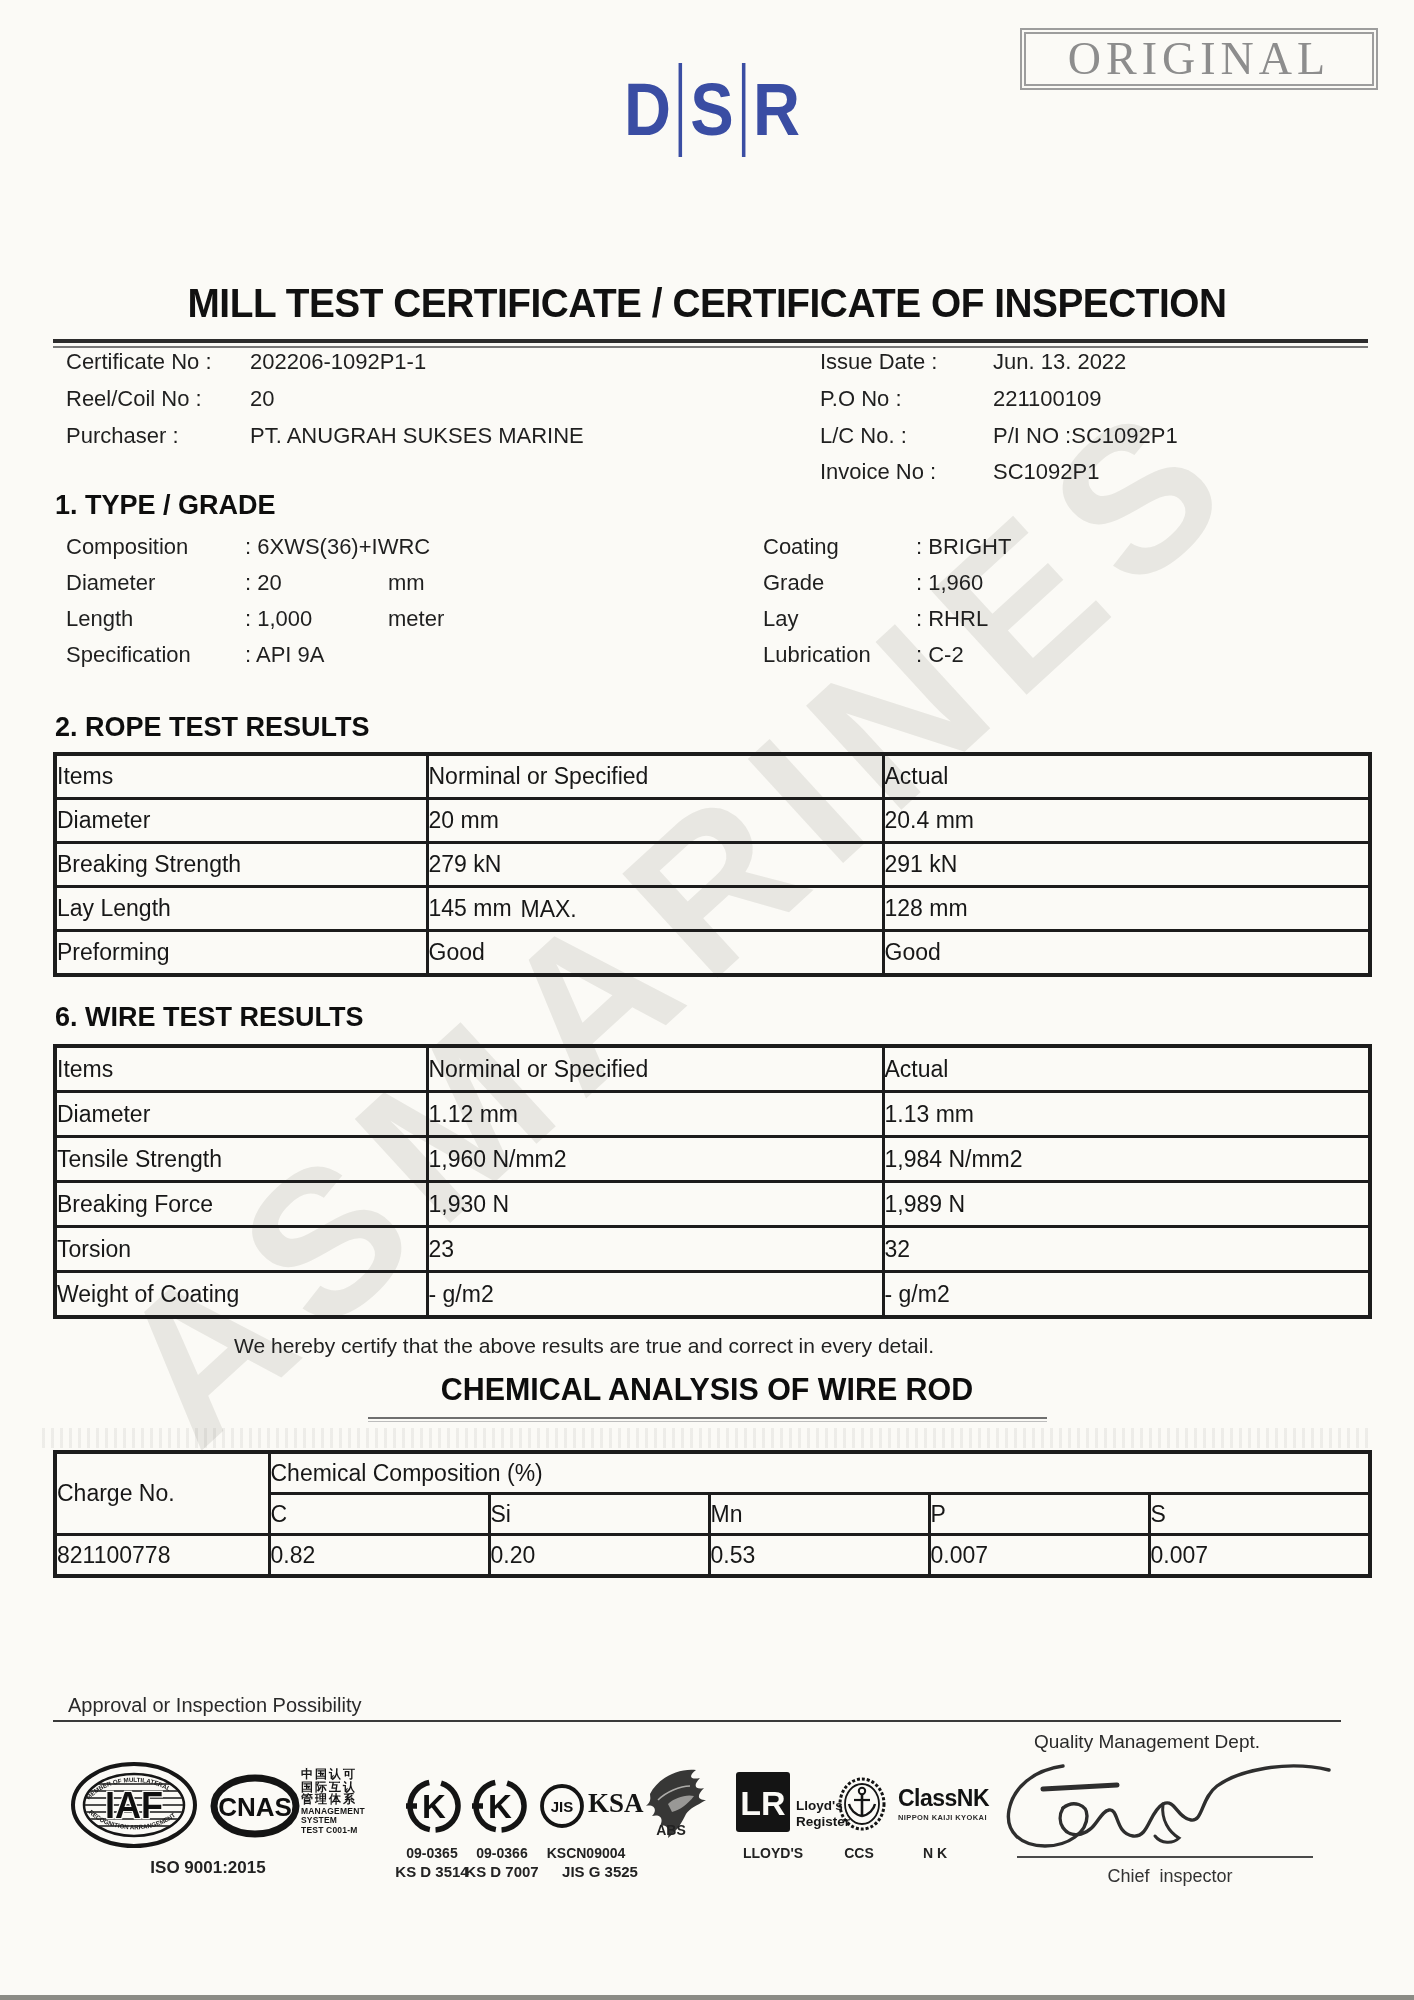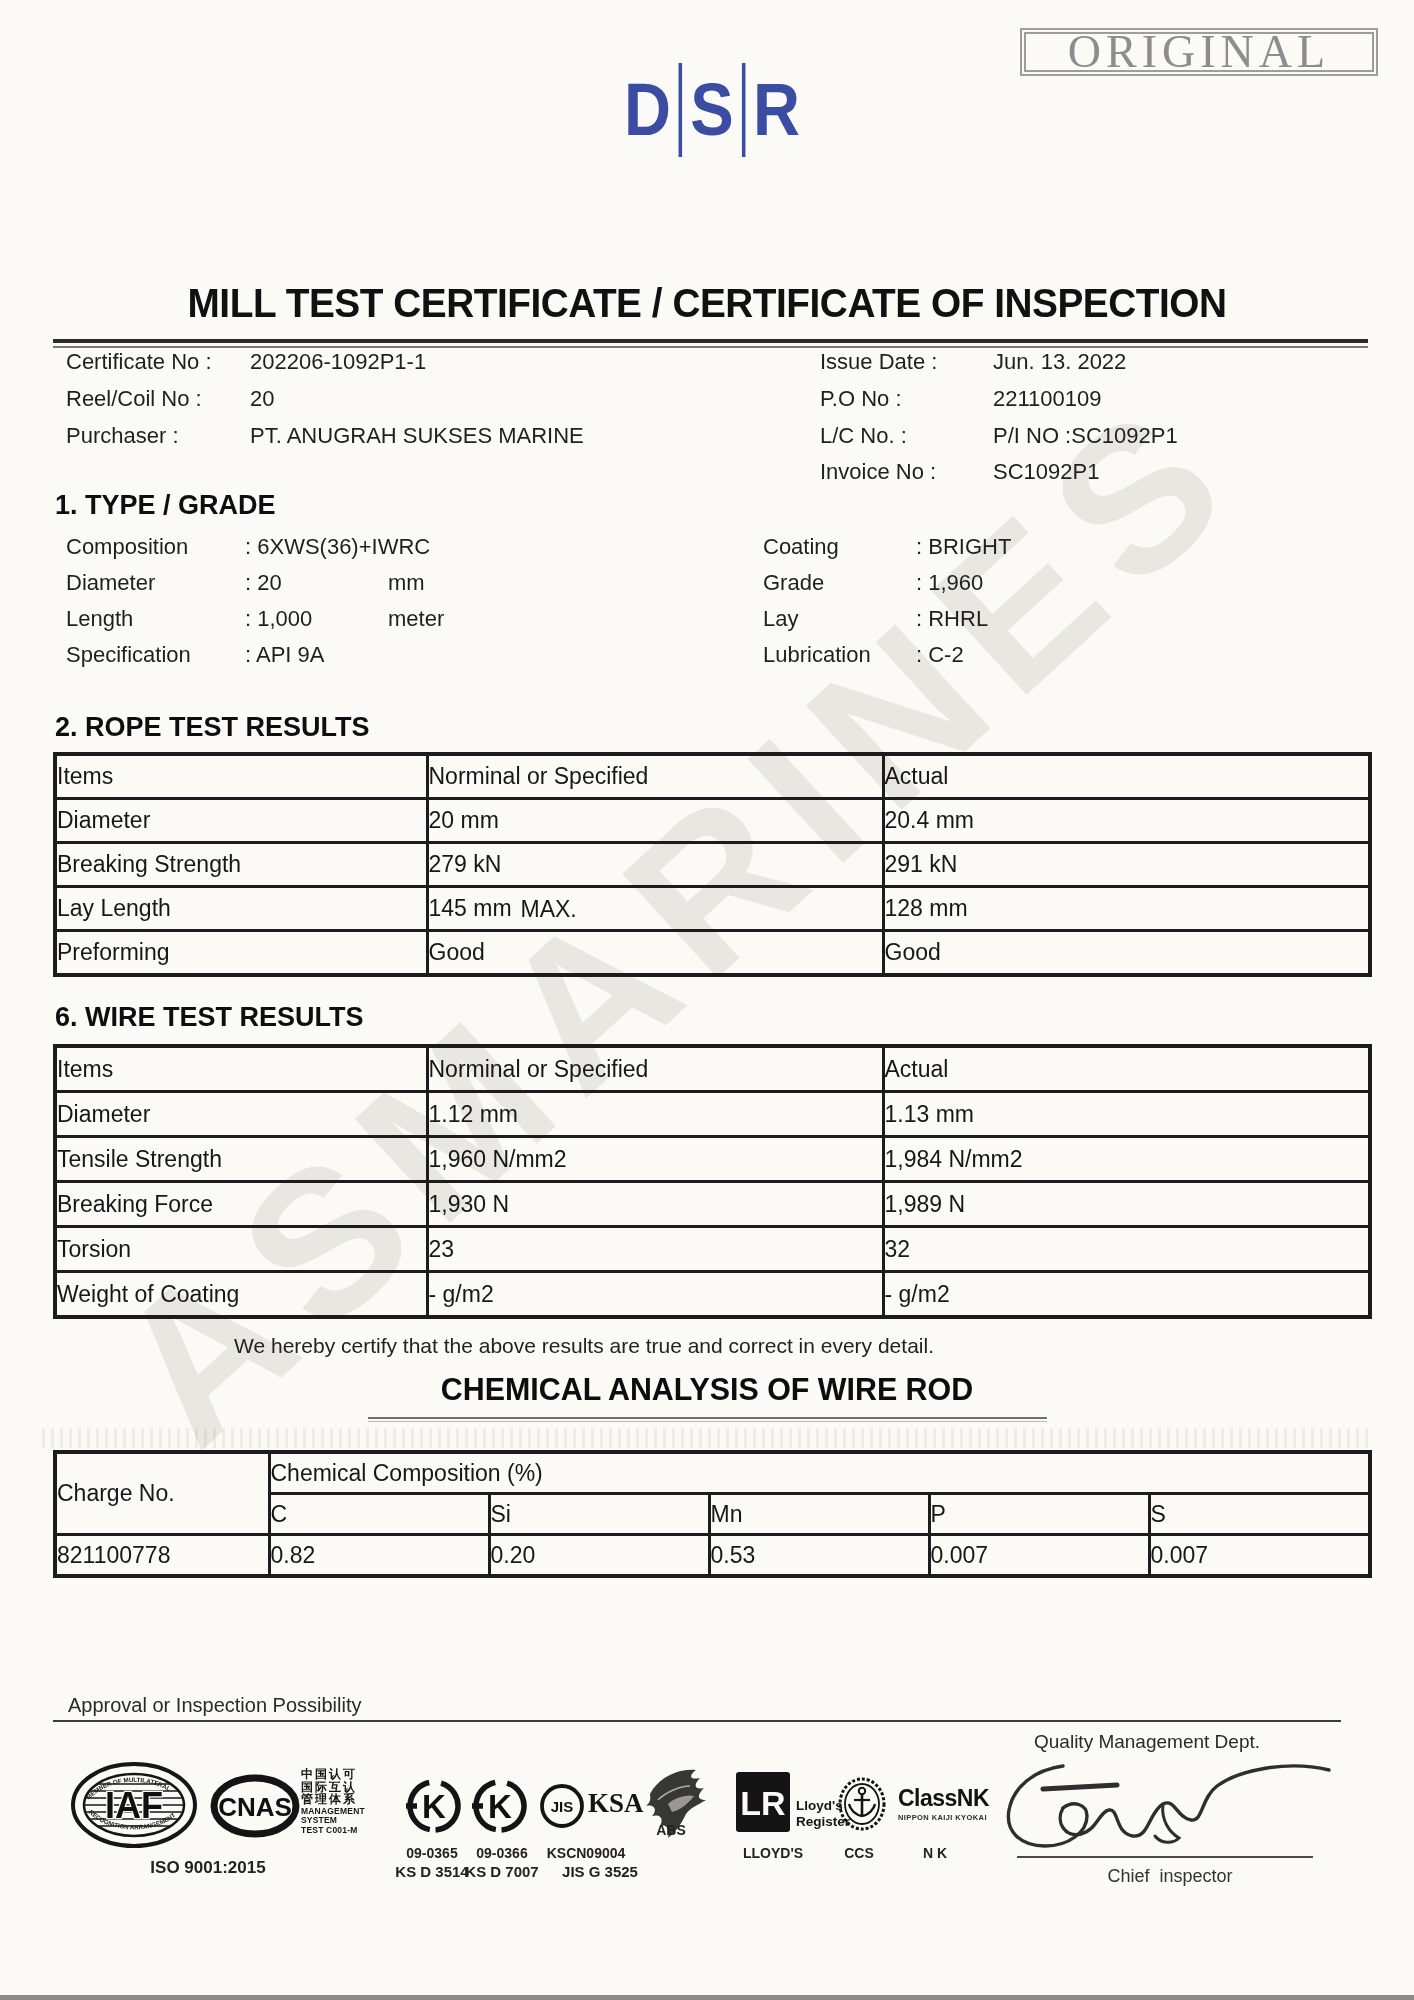--- a/index.html
+++ b/index.html
@@ -14,21 +14,21 @@
   .watermark{
     position:absolute; left:70px; top:1315px;
     font-size:205px; font-weight:bold; letter-spacing:22px;
     color:rgba(120,118,106,0.14);
     transform:rotate(-42.5deg); transform-origin:0 0;
     white-space:nowrap; pointer-events:none; user-select:none;
   }
 
   
   .stamp{
-    left:1020px; top:28px; width:358px; height:48px;
+    left:1020px; top:28px; width:358px; height:62px;
     border:6px double #9d9d9d; box-sizing:border-box;
     display:flex; align-items:center; justify-content:center;
   }
   .stamp span{
     font-family:"Liberation Serif", serif; font-size:46px; color:#8d8d8d;
     letter-spacing:5px; line-height:1;
   }
 
   
   .dsr{

